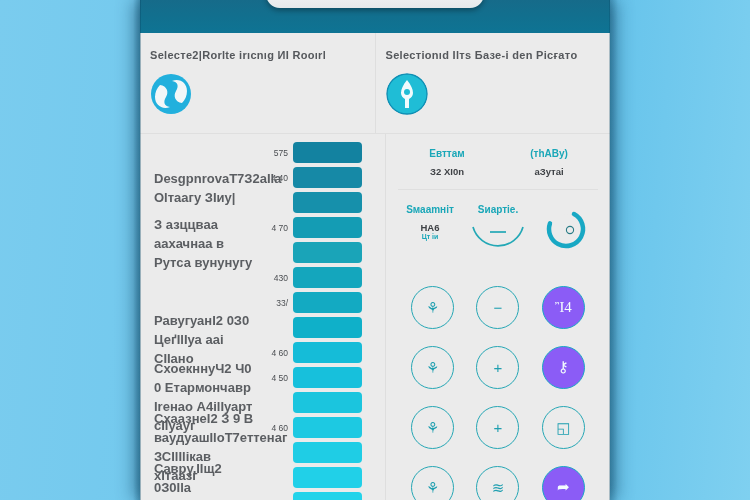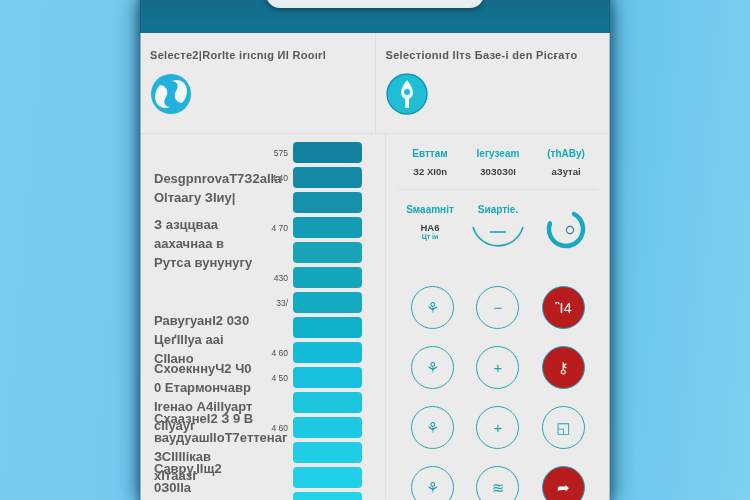--- a/index.html
+++ b/index.html
@@ -109,21 +109,21 @@
     row-gap:16px;
     padding:0 14px;
   }
   .icon-cell{display:flex;justify-content:center;align-items:center;height:44px;}
   .icon-circle{
     width:41px;height:41px;border-radius:50%;
     border:1.6px solid #26a7b5;
     display:flex;align-items:center;justify-content:center;
     position:relative;
   }
-  .icon-circle.filled{background:#b91c1c;border-color:#18a8c4;}
+  .icon-circle.filled{background:#8b5cf6;border-color:#18a8c4;font-family:Liberation Serif, serif;}
   .glyph{font-size:15px;color:#1f9fb0;line-height:1;}
   .glyph.white{color:#f2fbfd;}
 
   
   #left-shade{position:absolute;left:133px;top:0;width:8px;height:500px;
     background:linear-gradient(90deg,rgba(7,60,90,0) 0%,rgba(7,70,100,.38) 100%);}
   #right-shade{position:absolute;left:609px;top:0;width:9px;height:500px;
     background:linear-gradient(90deg,rgba(7,70,100,.30) 0%,rgba(7,60,90,0) 100%);}
 </style>
 </head>
@@ -231,24 +231,20 @@
     <div id="divider-v"></div>
 
     <div id="right-panel">
 
       <div class="stat-row" id="stats-1">
           <div class="stat-cell">
             <div class="stat-label">Eвттам</div>
             <div class="stat-value">З2 ХІ0n</div>
           </div>
           <div class="stat-cell">
-            <div class="stat-label">Iегузеаm</div>
-            <div class="stat-value">30З0З0І</div>
-          </div>
-          <div class="stat-cell">
             <div class="stat-label">(тhАBу)</div>
             <div class="stat-value">аЗутаі</div>
           </div>
         </div>
       <div id="stat-div"></div>
       <div class="stat-row" id="stats-2">
           <div class="stat-cell">
             <div class="stat-label">Sмааmніт</div>
             <div class="stat-value">НА6</div>
             <div class="stat-sub">Цт іи</div>

